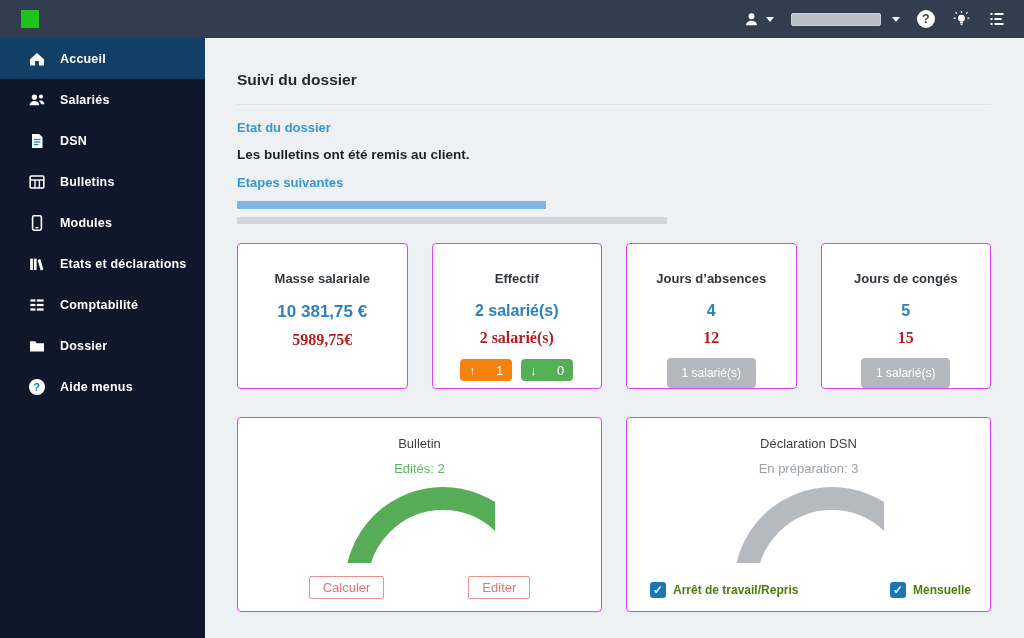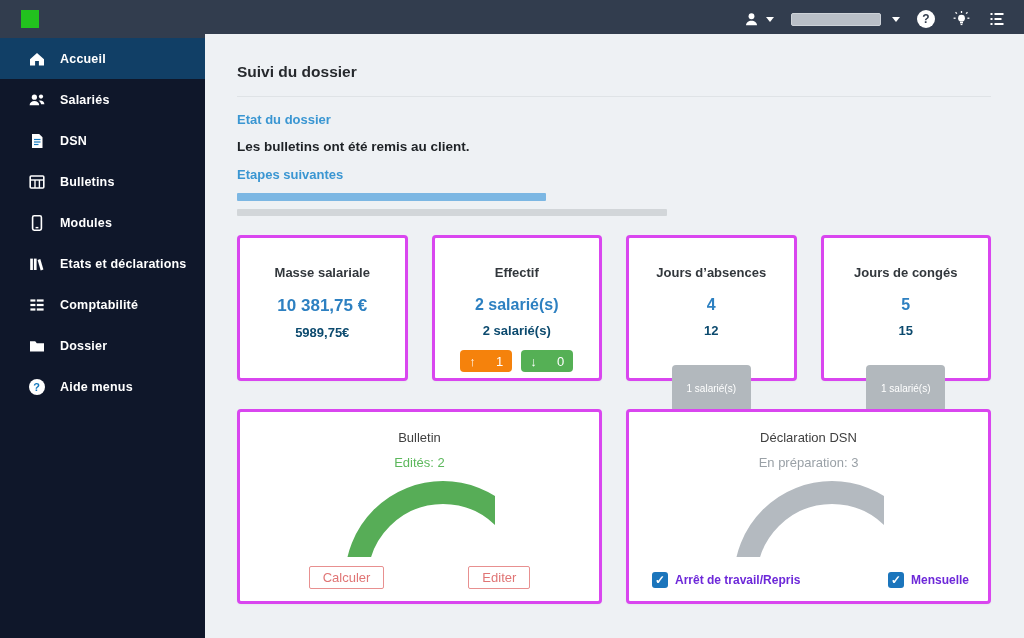--- a/index.html
+++ b/index.html
@@ -24,50 +24,50 @@
   .sidebar { position:absolute; left:0; top:38px; width:205px; height:600px; background:#0f172a; }
   .side-item { height:41px; display:flex; align-items:center; padding-left:27px; gap:14px;
                cursor:pointer; }
   .side-item.active { background:#113f66; }
   .side-item .s-ico { width:19px; display:flex; justify-content:center; align-items:center; }
   .side-item .s-label { color:#ffffff; font-size:12.5px; font-weight:bold; letter-spacing:.2px; }
   .help-circle { width:16px; height:16px; background:#ffffff; border-radius:50%; color:#1478bd;
                  font-size:11px; font-weight:bold; text-align:center; line-height:16px; }
 
   
-  .main { position:absolute; left:205px; top:34px; width:819px; height:488px;
+  .main { position:absolute; left:205px; top:42px; width:819px; height:488px;
           padding:0 33px 0 32px; background:#eef1f4; }
   .page-title { font-size:15.5px; font-weight:bold; color:#26292d; margin-top:29px; }
   .title-divider { border:none; border-top:1px solid #dfe3e6; margin-top:15px; }
   .link { display:inline-block; color:#3a96d2; font-size:13px; font-weight:bold; text-decoration:none;
           cursor:pointer; }
   .link-state { margin-top:15px; }
   .state-message { font-size:13.5px; font-weight:bold; color:#1e2226; margin-top:11px; }
   .link-steps { margin-top:13px; }
   .bar { border-radius:1px; }
   .bar-blue { height:8px; background:#7cb7e3; margin-top:10px; }
   .bar-gray { height:7px; background:#d2d6d9; margin-top:8px; }
 
   
   .cards-row { display:flex; gap:24px; margin-top:19px; }
-  .card { background:#ffffff; border:3px solid #d946ef; border-radius:4px;
+  .card { background:#ffffff; border:1px solid #d946ef; border-radius:4px;
           box-shadow:0 1px 2px rgba(40,60,80,.04); }
   .stat-card { flex:1; height:146px; text-align:center; padding-top:27px; }
   .stat-title { font-size:13px; font-weight:bold; color:#32373c; }
   .stat-value { margin-top:16px; font-size:17px; font-weight:bold; color:#2d80c1; }
-  .stat-sub { margin-top:9px; font-size:13px; font-weight:bold; color:#0c4a6e; }
+  .stat-sub { margin-top:9px; font-size:16px; font-weight:bold; color:#b91c1c;font-family:Liberation Serif, serif; }
   .stat-value.small { font-size:16px; }
   .badge-row { margin-top:12px; display:flex; justify-content:center; gap:9px; }
   .flow-badge { width:52px; height:22px; border-radius:4px; color:#ffffff; font-size:13px;
                 display:flex; align-items:center; justify-content:space-between; padding:0 9px; }
   .flow-badge.up { background:#f5820c; }
   .flow-badge.down { background:#55b055; }
   .flow-badge .arr { font-size:13px; font-weight:bold; }
-  .gray-badge { display:inline-block; margin-top:27px; background:#b2b8bd; color:#ffffff;
-                font-size:10px; padding:18px 15px; border-radius:4px; }
+  .gray-badge { display:inline-block; margin-top:11px; background:#b2b8bd; color:#ffffff;
+                font-size:12px; padding:8px 15px; border-radius:4px; }
 
   
   .bottom-row { display:flex; gap:24px; margin-top:28px; }
   .big-card { flex:1; height:195px; text-align:center; padding-top:18px; position:relative; }
   .big-title { font-size:13px; font-weight:normal; color:#404040; }
   .big-status { margin-top:10px; font-size:13px; font-weight:normal; }
   .big-status.green { color:#5cb85c; }
   .big-status.gray { color:#9aa1a7; }
   .gauge { width:150px; height:76px; overflow:hidden; margin:11px auto 0; }
   .gauge::before { content:""; display:block; width:150px; height:150px; border-radius:50%;
@@ -77,21 +77,21 @@
   .btn-row { position:absolute; bottom:12px; left:0; width:100%; display:flex;
              justify-content:center; gap:84px; }
   .outline-btn { background:#ffffff; border:1px solid #e89090; color:#e07575; font-size:13px;
                  padding:3px 13px; border-radius:2px; font-family:inherit; cursor:pointer; }
   .cb-row { position:absolute; bottom:13px; left:0; width:100%; display:flex;
             justify-content:space-between; padding:0 19px 0 23px; }
   .cb-item { display:flex; align-items:center; gap:7px; cursor:pointer; }
   .cb-box { width:16px; height:16px; background:#1b75bc; border-radius:3px; position:relative; }
   .cb-box::after { content:"\2713"; position:absolute; left:0; top:0; width:16px; height:16px;
                    color:#ffffff; font-size:12px; font-weight:bold; line-height:16px; text-align:center; }
-  .cb-label { font-size:12px; font-weight:bold; color:#6d28d9; }
+  .cb-label { font-size:12px; font-weight:bold; color:#4d7c0f; }
 </style>
 </head>
 <body>
 
 <div class="topbar">
   <div class="logo-square"></div>
   <div class="topbar-right">
     <div class="user-menu">
       <span class="tb-icon">
         <svg width="17" height="17" viewBox="0 0 18 18">

